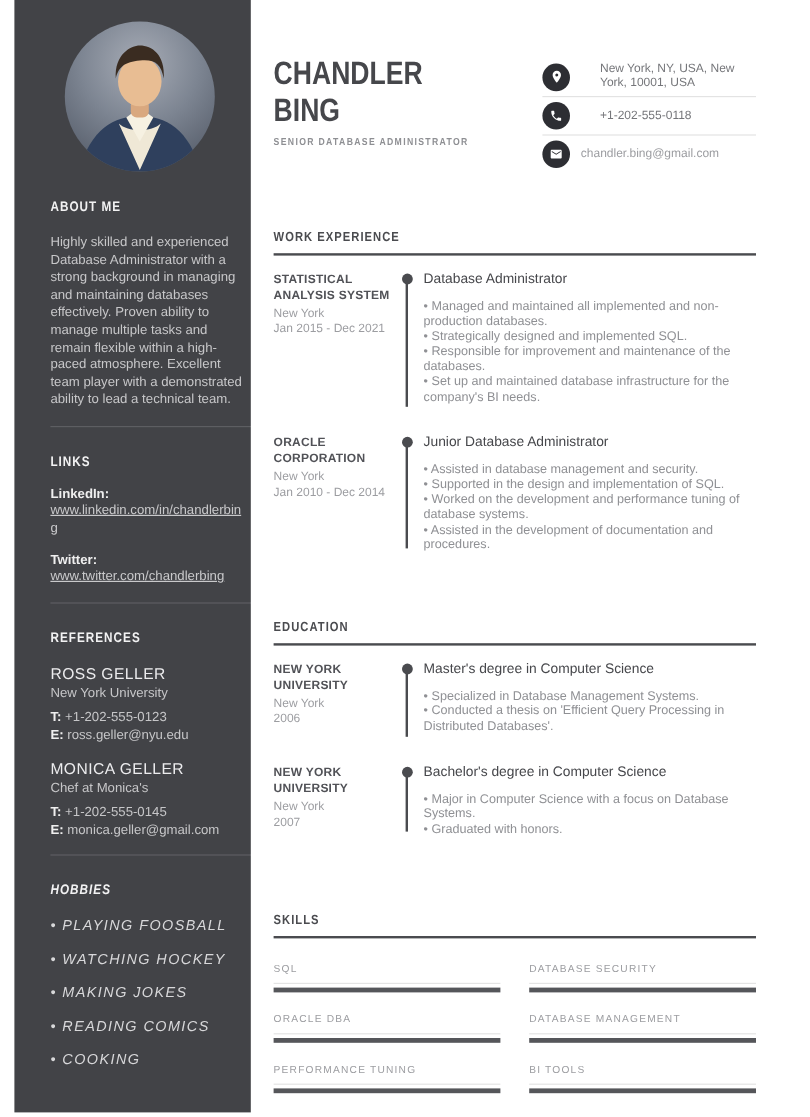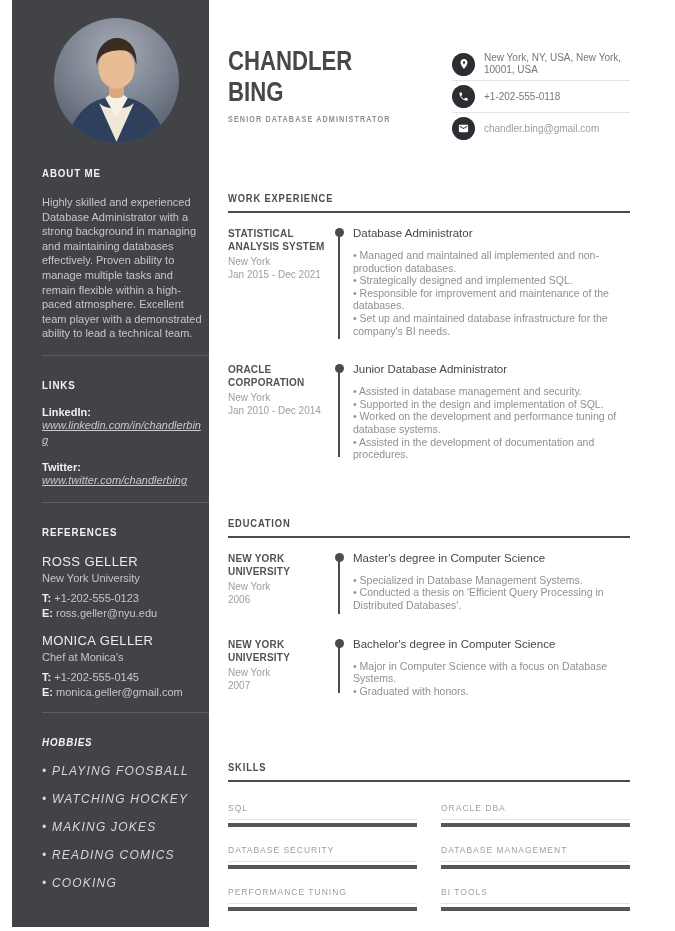--- a/index.html
+++ b/index.html
@@ -10,40 +10,40 @@
   
   .sidebar { position:absolute; left:12px; top:0; width:209px; height:927px; background:#424347; color:#c9c9cb; }
   .avatar-wrap { width:125px; height:125px; margin:18px auto 0 auto; border-radius:50%; overflow:hidden;
                  background:radial-gradient(circle at 50% 28%, #a7acb6 0%, #7d8592 45%, #4a515e 100%); }
   .side-section { padding:0 18px 0 30px; }
   .side-heading { display:inline-block; color:#f2f2f3; font-size:11.5px; font-weight:700; letter-spacing:1px;
                   transform:scaleX(.85); transform-origin:0 50%; white-space:nowrap; }
   .about-text { margin-top:14px; font-size:11px; line-height:14.6px; color:#c7c7c9; }
   .divider { border-top:1px solid #5d5e62; margin:14px 0 0 30px; }
   .link-label { font-size:11px; font-weight:700; color:#efefef; margin-top:13px; }
-  .link-url { font-size:11px; color:#c9c9cb; text-decoration:underline; line-height:15px; word-break:break-all;font-style:italic; }
+  .link-url { font-size:11px; color:#c9c9cb; text-decoration:underline; line-height:15px; word-break:break-all; }
   .ref-name { font-size:13px; color:#ececee; letter-spacing:.4px; margin-top:14px; }
   .ref-org { font-size:11px; color:#c6c6c8; margin-top:3px; }
   .ref-line { font-size:11px; color:#c6c6c8; margin-top:3px; }
   .ref-line b { color:#efefef; font-weight:700; }
   .ref-line.first { margin-top:8px; }
   .hobby { font-size:12px; letter-spacing:1.2px; color:#d8d8da; margin-top:14px; }
   .hobby::before { content:"• "; }
 
   
   .main { position:absolute; left:209px; top:0; right:0; bottom:0; background:#fff; padding:46px 45px 0 19px; }
   .header { display:flex; }
   .name-block { flex:1; }
   .name-line { font-size:27px; line-height:31px; font-weight:800; color:#46474b;
                transform:scaleX(.82); transform-origin:0 50%; white-space:nowrap; }
   .job-title { display:inline-block; margin-top:5px; font-size:8.5px; font-weight:700; letter-spacing:1.3px;
                color:#8e8f93; transform:scaleX(.85); transform-origin:0 50%; white-space:nowrap; }
   .contact-block { width:178px; margin-top:2px; }
   .contact-row { display:flex; align-items:center; padding:4px 0; }
-  .contact-row.bordered { border-bottom:1px solid #e3e3e3; }
+  .contact-row.bordered { border-bottom:1px solid #e3e3e3;gap:16px; }
   .contact-icon { flex:0 0 23px; width:23px; height:23px; border-radius:50%; background:#2d2e33;
                   display:flex; align-items:center; justify-content:center; margin-right:9px; }
   .contact-text { font-size:10px; line-height:12px; color:#75767a; }
   .contact-text.muted { color:#9c9da1; }
 
   .section { margin-top:44px; }
   .section.edu { margin-top:40px; }
   .section.skills { margin-top:48px; }
   .section-heading { border-bottom:2px solid #4a4b4f; padding-bottom:5px; }
   .section-heading span { display:inline-block; font-size:11px; font-weight:700; letter-spacing:1px; color:#4a4b4f;
@@ -267,27 +267,27 @@
     <div class="section skills">
       <div class="section-heading"><span>SKILLS</span></div>
       <div class="bar-grid">
         <div class="bar-item">
           <div class="bar-labelwrap"><span class="bar-label">SQL</span></div>
           <div class="bar-track">
               <div class="bar-fill" style="width: 100%;"></div>
             </div>
         </div>
         <div class="bar-item">
+          <div class="bar-labelwrap"><span class="bar-label">DATABASE SECURITY</span></div>
+          <div class="bar-track">
+              <div class="bar-fill" style="width: 100%;"></div>
+            </div>
+        </div>
+        <div class="bar-item">
           <div class="bar-labelwrap"><span class="bar-label">ORACLE DBA</span></div>
-          <div class="bar-track">
-              <div class="bar-fill" style="width: 100%;"></div>
-            </div>
-        </div>
-        <div class="bar-item">
-          <div class="bar-labelwrap"><span class="bar-label">DATABASE SECURITY</span></div>
           <div class="bar-track">
               <div class="bar-fill" style="width: 100%;"></div>
             </div>
         </div>
         <div class="bar-item">
           <div class="bar-labelwrap"><span class="bar-label">DATABASE MANAGEMENT</span></div>
           <div class="bar-track">
               <div class="bar-fill" style="width: 100%;"></div>
             </div>
         </div>

